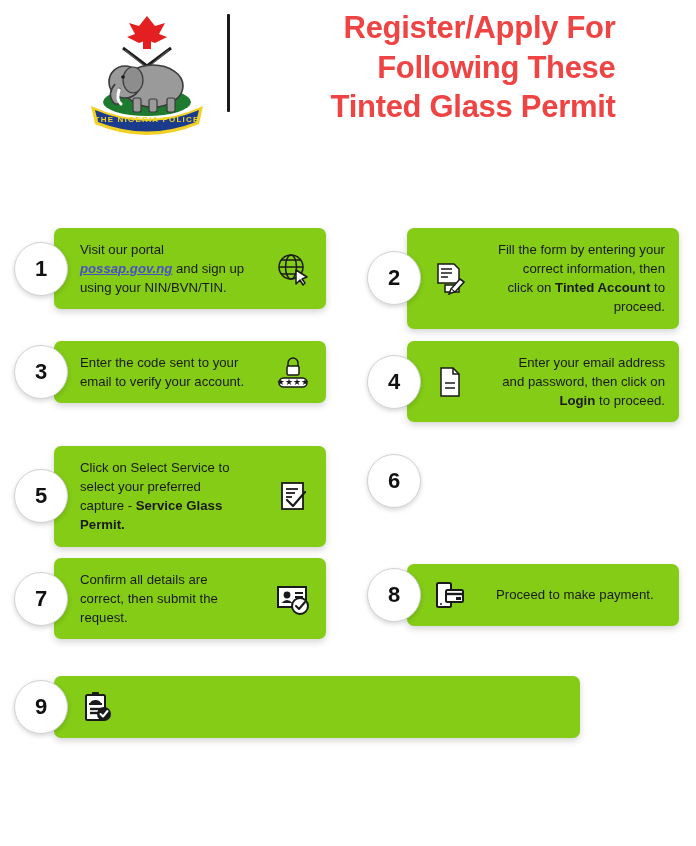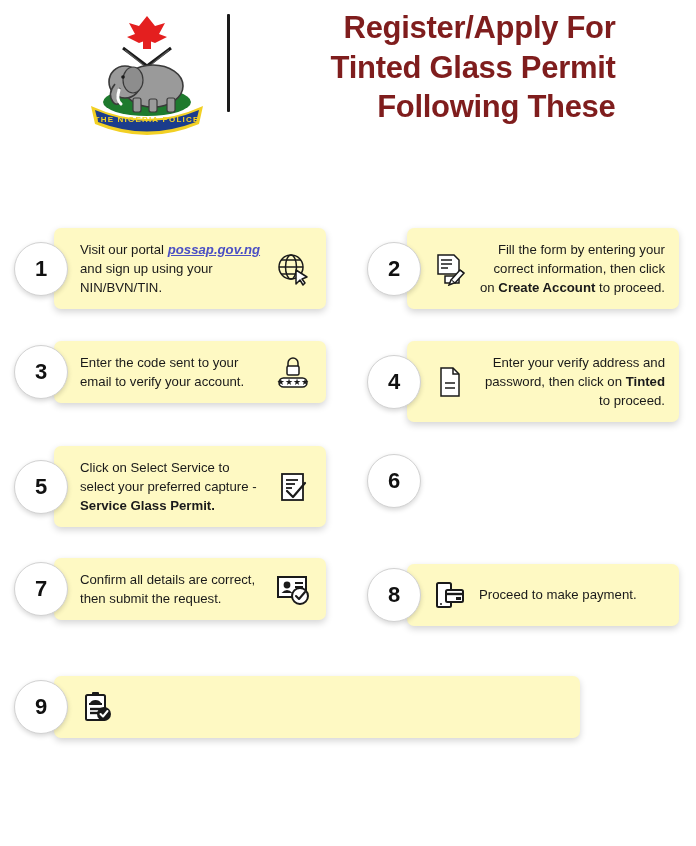--- a/index.html
+++ b/index.html
@@ -18,44 +18,44 @@
     width:132px;height:132px;margin-top:6px;margin-right:14px;
     flex:0 0 auto;display:flex;align-items:flex-end;justify-content:center;
   }
   .divider{
     width:3px;height:98px;background:#1a1a1a;margin-top:14px;flex:0 0 auto;
     border-radius:1px;
   }
   .title{
     width:360px;margin-left:26px;margin-top:8px;
     text-align:right;font-weight:bold;font-size:31px;line-height:1.28;
-    letter-spacing:-0.3px;color:#7f1d1d;
+    letter-spacing:-0.3px;color:#ef4444;
   }
   .title .tl{display:block;}
 
   
   .steps{position:absolute;left:0;top:228px;width:696px;}
   .row{position:absolute;display:flex;align-items:center;}
   .col-left{left:14px;width:312px;}
   .col-right{left:367px;width:312px;}
   .row-wide{left:14px;width:566px;}
 
   .badge{
     flex:0 0 auto;width:52px;height:52px;border-radius:50%;
     background:#ffffff;border:1.6px solid #d2d2d2;
     box-shadow:0 2px 5px rgba(0,0,0,0.16);
     display:flex;align-items:center;justify-content:center;
     font-size:22px;font-weight:bold;color:#111;
     z-index:3;
   }
   .card{
-    flex:1 1 auto;background:#fef9c3;border-radius:7px;
+    flex:1 1 auto;background:#84cc16;border-radius:7px;
     box-shadow:0 3px 7px rgba(0,0,0,0.17);
     margin-left:-14px;padding:12px 14px 12px 26px;
-    display:flex;align-items:center;gap:10px;
+    display:flex;align-items:center;gap:27px;
     min-height:56px;box-sizing:border-box;
     position:relative;z-index:2;
   }
   .card.icon-first{padding-left:24px;}
   .card .txt{
     font-size:13.2px;line-height:1.45;color:#1a1a1a;flex:1 1 auto;
   }
   .txt.align-right{text-align:right;}
   .txt.align-left{text-align:left;}
   .txt b{font-weight:bold;}
@@ -112,22 +112,22 @@
 
       <path d="M12 100 q52 22 104 0 l-3 12 q-49 19 -98 0 z" fill="#1b3c8c"></path>
       <text x="64" y="112" text-anchor="middle" font-family="Liberation Sans, sans-serif" font-size="8" font-weight="bold" fill="#f2d024" letter-spacing="1.2">THE NIGERIA POLICE</text>
     </svg>
   </div>
 
   <div class="divider"></div>
 
   <div class="title">
     <span class="tl">Register/Apply For</span>
+    <span class="tl">Following These</span>
     <span class="tl">Tinted Glass Permit</span>
-    <span class="tl">Following These</span>
   </div>
 </div>
 
 <div class="steps">
 
   <div class="row col-left" id="row1">
     <div class="badge">1</div>
     <div class="card">
       <div class="txt align-left">
         <span>Visit our portal </span><a class="lnk" href="#">possap.gov.ng</a><span> and sign up using your NIN/BVN/TIN.</span>
@@ -154,21 +154,21 @@
           <line x1="8" y1="8" x2="19" y2="8"></line>
           <line x1="8" y1="12" x2="19" y2="12"></line>
           <line x1="8" y1="16" x2="15" y2="16"></line>
           <path d="M12 24 h14 v7 h-14 z" fill="#fff"></path>
           <path d="M18 28 l9 -10 l4 3 l-9 10 z" fill="#fff"></path>
           <path d="M27 18 l4 3"></path>
           <path d="M18 28 l-2 5 l5 -2" fill="#fff"></path>
         </svg>
       </div>
       <div class="txt align-right">
-        <span>Fill the form by entering your correct information, then click on </span><b>Create Account</b><span>  to proceed.</span>
+        <span>Fill the form by entering your correct information, then click on </span><b>Tinted Account</b><span>  to proceed.</span>
       </div>
     </div>
   </div>
 
   <div class="row col-left" id="row3">
     <div class="badge">3</div>
     <div class="card">
       <div class="txt align-left">Enter the code sent to your email to verify your account.</div>
       <div class="ico">
         <svg width="34" height="34" viewBox="0 0 34 34" fill="none" stroke="#1a1a1a" stroke-width="1.5">
@@ -186,21 +186,21 @@
     <div class="card icon-first">
       <div class="ico">
         <svg width="34" height="34" viewBox="0 0 34 34" fill="none" stroke="#1a1a1a" stroke-width="1.5">
           <path d="M8 3 h12 l6 6 v22 h-18 z" fill="#fff"></path>
           <path d="M20 3 v6 h6"></path>
           <line x1="12" y1="18" x2="22" y2="18"></line>
           <line x1="12" y1="23" x2="22" y2="23"></line>
         </svg>
       </div>
       <div class="txt align-right">
-        <span>Enter your verify address and password, then click on </span><b>Tinted</b><span> to proceed.</span>
+        <span>Enter your email address and password, then click on </span><b>Login</b><span> to proceed.</span>
       </div>
     </div>
   </div>
 
   <div class="row col-left" id="row5">
     <div class="badge">5</div>
     <div class="card">
       <div class="txt align-left">
         <span>Click on Select Service to select your preferred capture - </span><b>Service Glass Permit.</b>
       </div>

